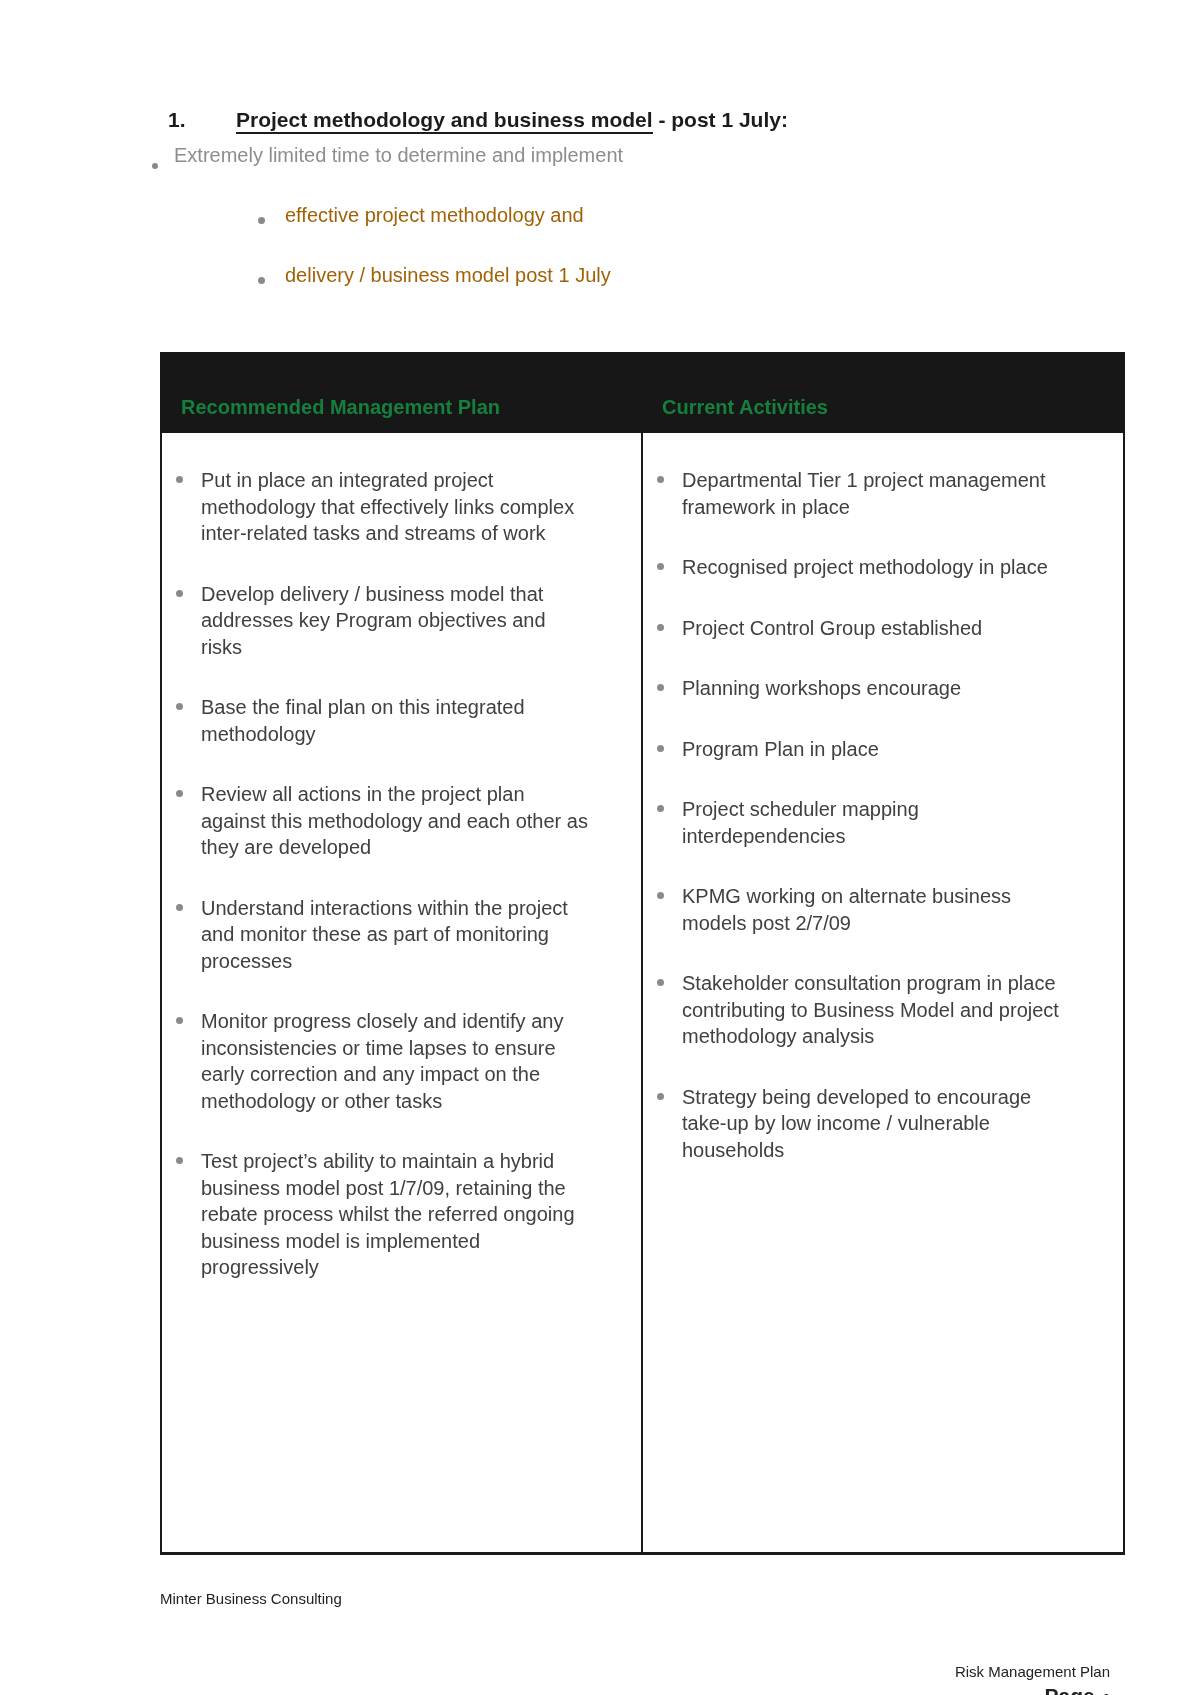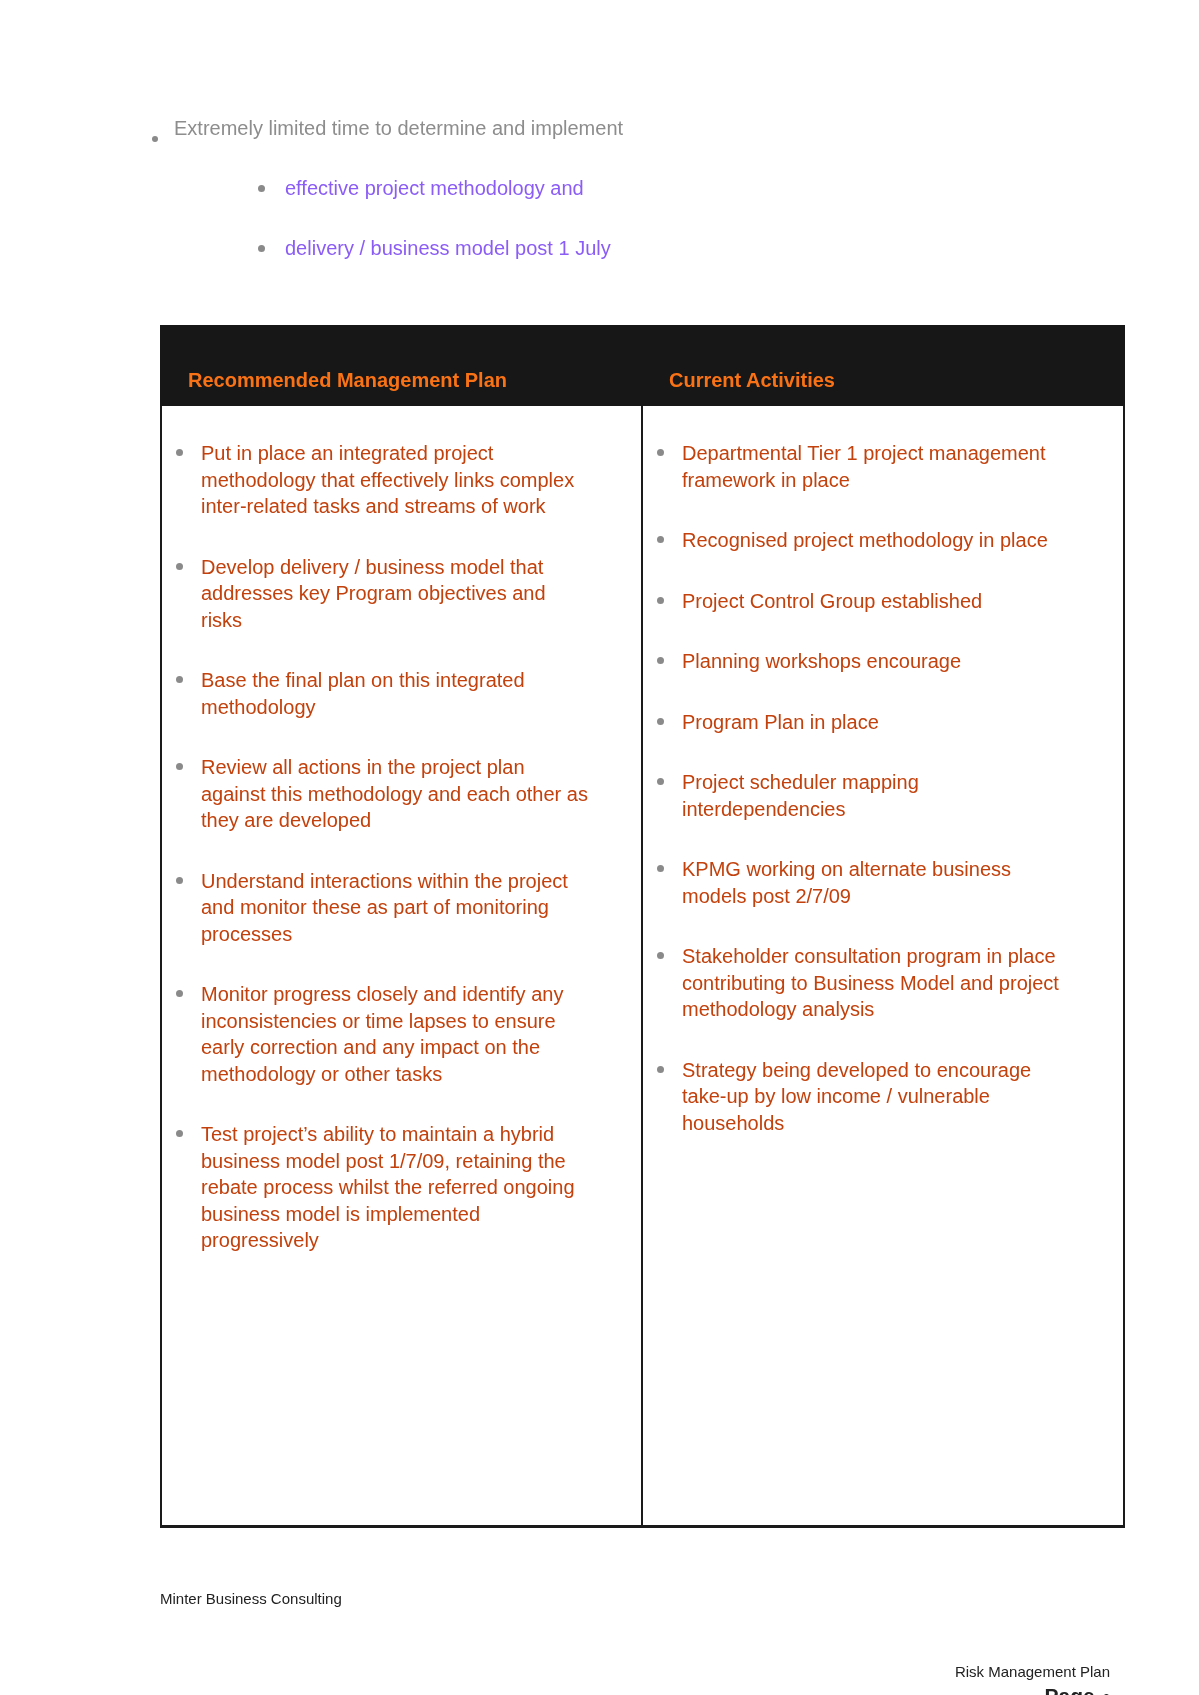--- a/index.html
+++ b/index.html
@@ -12,60 +12,61 @@
 
   
   .heading{margin-left:168px;font-size:21px;font-weight:bold;color:#1c1c1c;line-height:27px;}
   .h-num{display:inline-block;width:68px;}
   .h-main{border-bottom:2.5px solid #1c1c1c;padding-bottom:1px;}
 
   
   .intro{margin:9px 0 0 152px;display:flex;align-items:flex-end;
          color:#8d8d8d;font-size:20px;line-height:27px;}
   .intro .dot{width:6px;height:6px;margin:10px 16px 0 0;}
-  .sub{margin:33px 12px 0 258px;display:flex;align-items:flex-start;
-       color:#8b5cf6;font-size:20px;line-height:27px;}
+  .sub{margin:33px 12px 0 258px;display:flex;align-items:center;
+       color:#a16207;font-size:20px;line-height:27px;}
   .sub .dot{width:7px;height:7px;margin:10px 20px 0 0;}
 
   .dot{background:#8a8a8a;border-radius:50%;flex:0 0 auto;display:inline-block;}
 
   
   table.mgmt{border-collapse:collapse;margin:63px 0 0 160px;width:963px;table-layout:fixed;}
   table.mgmt th{
-    background:#171717;color:#f97316;font-size:20px;font-weight:bold;
+    background:#171717;color:#15803d;font-size:20px;font-weight:bold;
     height:65px;vertical-align:bottom;text-align:left;
-    padding:0 6px 12px 26px;border:2px solid #171717;
+    padding:0 6px 12px 19px;border:2px solid #171717;
   }
   table.mgmt td{
     height:1085px;vertical-align:top;background:#ffffff;
     border:2px solid #1a1a1a;border-bottom-width:3px;
     padding:34px 4px 0 14px;
   }
   ul.blist{list-style:none;margin:0;padding:0;}
   ul.blist li{
     position:relative;padding-left:25px;margin:0 0 34px 0;
-    font-size:20px;line-height:26.5px;color:#c2410c;
+    font-size:20px;line-height:26.5px;color:#404040;
   }
   ul.blist li .li-dot{position:absolute;left:0;top:9px;width:7px;height:7px;
     border-radius:50%;background:#8a8a8a;}
   .li-text{white-space:pre-line;}
 
   
   .footer-left{position:absolute;left:160px;top:1590px;font-size:15px;color:#222;}
   .footer-right{position:absolute;right:89px;top:1663px;text-align:right;color:#222;}
   .footer-right .doc-title{font-size:15px;line-height:18px;}
   .footer-right .page-line{margin-top:3px;}
   .footer-right .page-label{font-size:21px;font-weight:bold;}
   .footer-right .page-number{font-size:13px;margin-left:8px;}
 </style>
 </head>
 <body>
 
 <div class="doc">
 
+  <div class="heading"><span class="h-num">1.</span><span class="h-main">Project methodology and business model</span><span class="h-suffix"> - post 1 July:</span></div>
 
   <div class="intro">
     <span class="dot"></span>
     <span>Extremely limited time to determine and implement</span>
   </div>
 
   <div class="sub">
     <span class="dot"></span>
     <span>effective project methodology and</span>
   </div>

